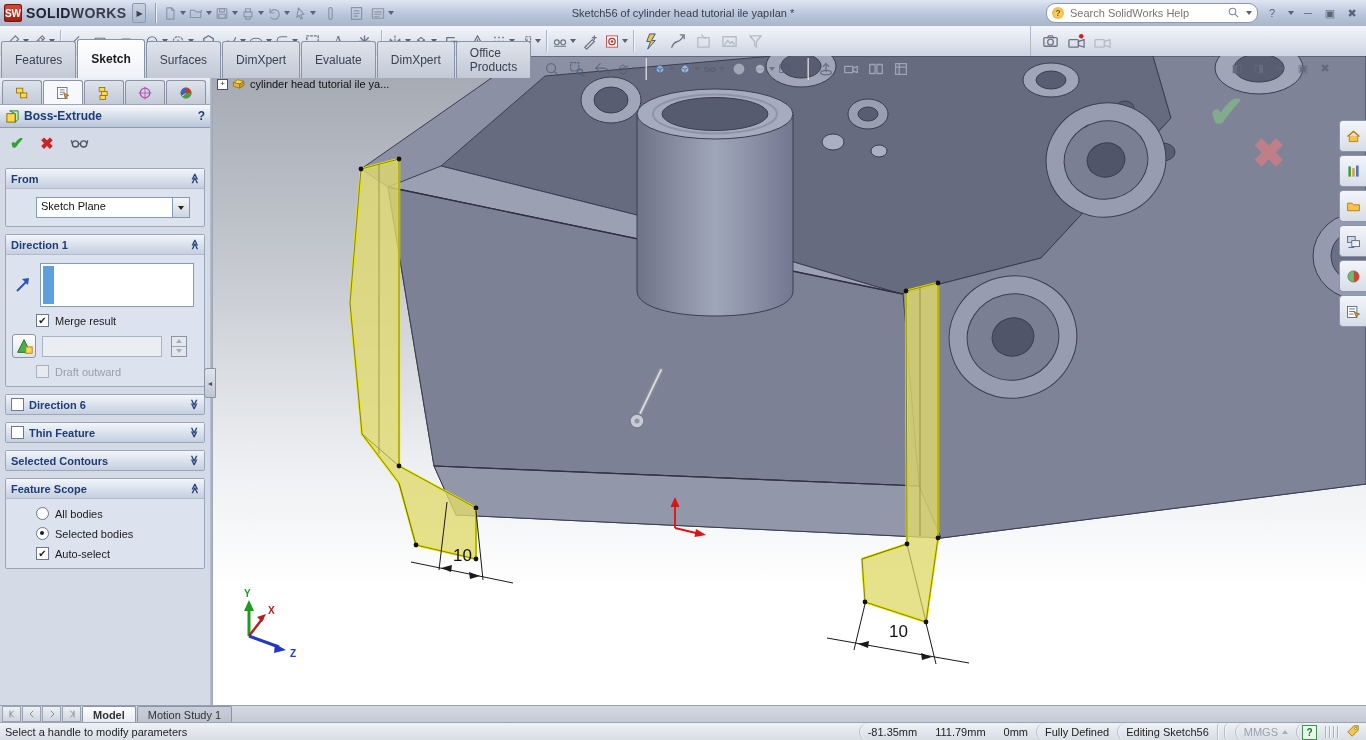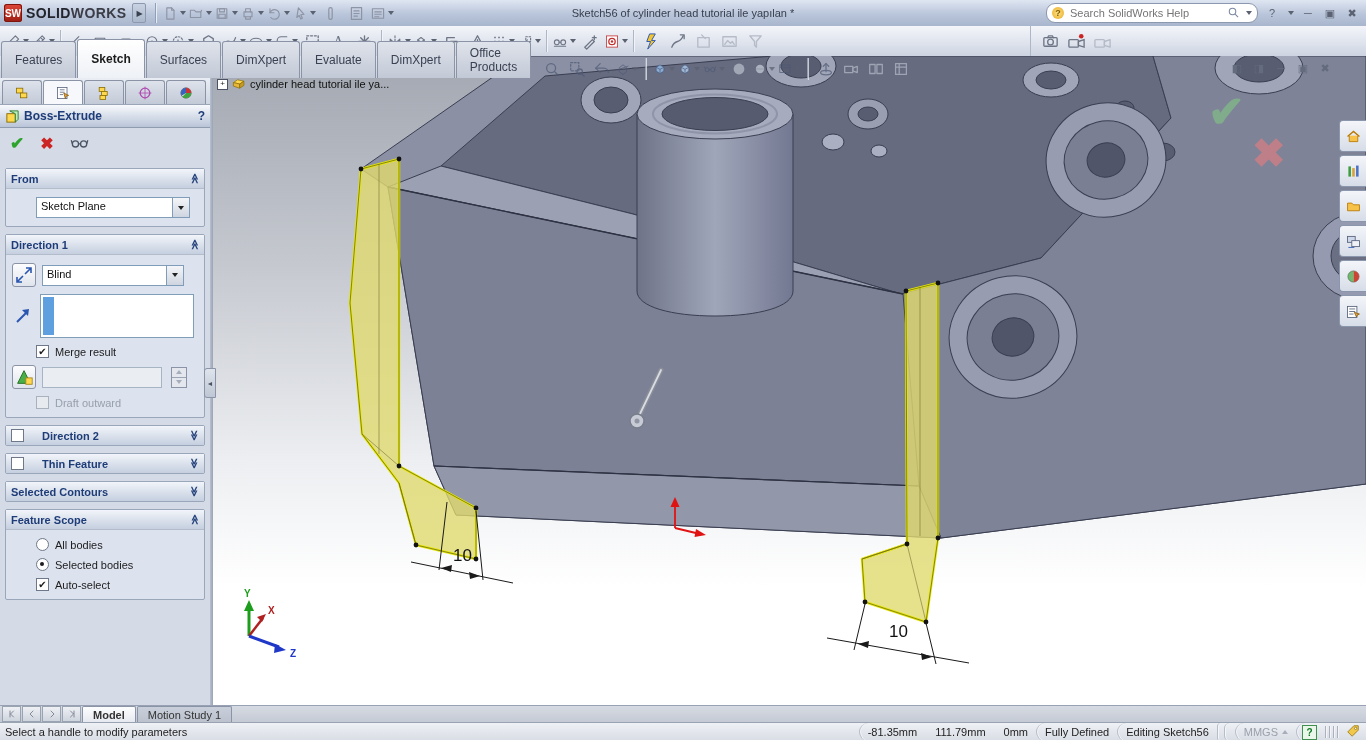--- a/index.html
+++ b/index.html
@@ -51,21 +51,21 @@
   .mgtab.act{background:#f6f8fb;}
   .pmheader{height:22px;display:flex;align-items:center;gap:4px;padding:0 5px;
     background:linear-gradient(#f7f9fc,#b9c5d8);border-bottom:1px solid #8f9cb0;color:#1e3c78;font-weight:bold;font-size:12px;}
   .pmheader svg{width:15px;height:15px;}
   .pmhelp{margin-left:auto;font-weight:bold;}
   .pmactions{display:flex;align-items:center;gap:16px;padding:7px 10px 9px;}
   .okglyph{color:#2ea32e;font-size:17px;font-weight:bold;line-height:1;}
   .cancelglyph{color:#cc2424;font-size:16px;font-weight:bold;line-height:1;}
   .glassicon{color:#4c5464;}.glassicon svg{width:20px;height:14px;}
   .group{margin:7px 5px 0;border:1px solid #9aa6ba;border-radius:2px;background:#dce2ee;}
-  .ghead{height:19px;display:flex;align-items:center;gap:18px;padding:0 5px;
+  .ghead{height:19px;display:flex;align-items:center;gap:5px;padding:0 5px;
     background:linear-gradient(#f2f5fa,#c5cfdf);color:#1e3c78;font-weight:bold;border-bottom:1px solid #b3bcca;}
   .group.closed .ghead{border-bottom:none;}
   .chev{margin-left:auto;display:inline-block;transform:rotate(-90deg);font-size:10px;color:#26437c;font-weight:bold;}
   .chev.down{transform:rotate(90deg);}
   .gbody{padding:8px 6px;display:flex;flex-direction:column;gap:7px;}
   .cb{width:11px;height:11px;border:1px solid #6f7888;background:#fff;display:inline-flex;align-items:center;justify-content:center;
       font-size:10px;line-height:1;color:#1c1c1c;flex:0 0 auto;}
   .cb.dis{border-color:#a9b1bd;background:#e7eaef;}
   .rb{width:11px;height:11px;border:1px solid #6f7888;border-radius:50%;background:#fff;position:relative;flex:0 0 auto;}
   .rb.sel::after{content:"";position:absolute;left:3px;top:3px;width:4px;height:4px;border-radius:50%;background:#1c1c1c;}
@@ -806,33 +806,20 @@
     </div>
   </div>
 
   <div class="group">
     <div class="ghead">
       <span>Direction 1</span>
       <span class="chev">≫</span>
     </div>
     <div class="gbody">
       <div class="fieldrow">
-        <span class="pmicon pmbtn">
-          <svg viewBox="0 0 20 20" fill="none" stroke="#2a56b0" stroke-width="1.6">
-              <path d="M12 3h5v5M17 3l-6 6M8 17H3v-5M3 17l6-6"></path>
-            </svg>
-        </span>
-        <div class="dropdown" style="width:140px">
-          <span class="txt">Blind</span>
-          <span class="btn">
-              <i></i>
-            </span>
-        </div>
-      </div>
-      <div class="fieldrow">
         <span class="pmicon">
           <svg viewBox="0 0 20 20">
               <path d="M4 16L13 7" stroke="#2a56b0" stroke-width="2" fill="none"></path>
               <path d="M9 4l7-1-1 7z" fill="#2a56b0"></path>
             </svg>
         </span>
         <div class="sellist">
             <div class="selbar"></div>
           </div>
       </div>
@@ -862,21 +849,21 @@
       <div class="fieldrow indent">
         <span class="cb dis"></span>
         <span class="lbl dis">Draft outward</span>
       </div>
     </div>
   </div>
 
   <div class="group closed">
     <div class="ghead">
       <span class="cb"></span>
-      <span>Direction 2</span>
+      <span>Direction 6</span>
       <span class="chev down">≫</span>
     </div>
   </div>
 
   <div class="group closed">
     <div class="ghead">
       <span class="cb"></span>
       <span>Thin Feature</span>
       <span class="chev down">≫</span>
     </div>

